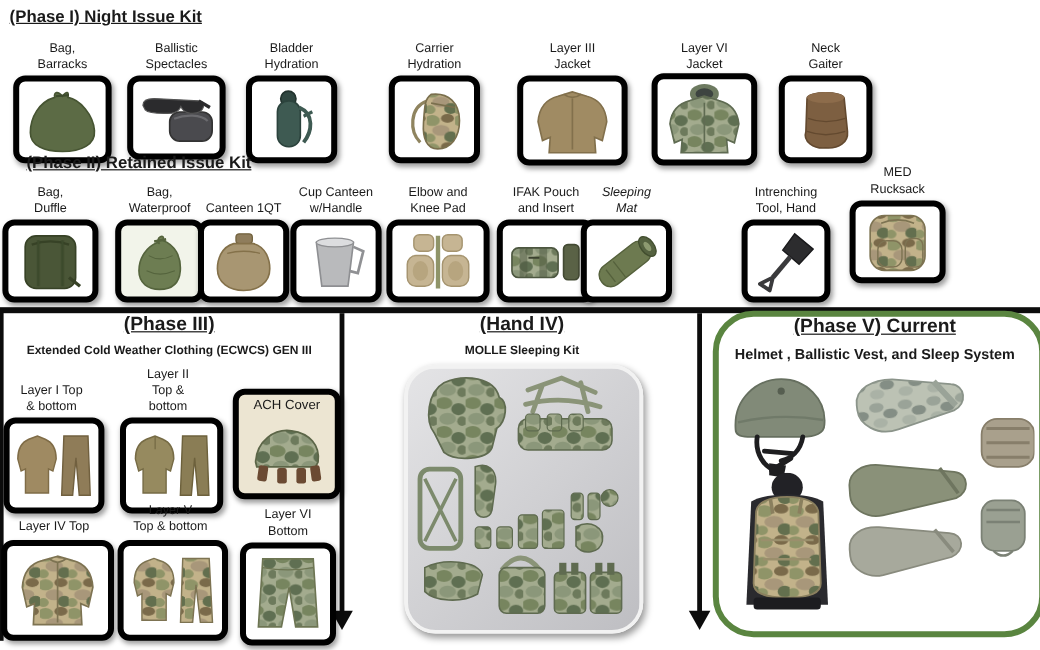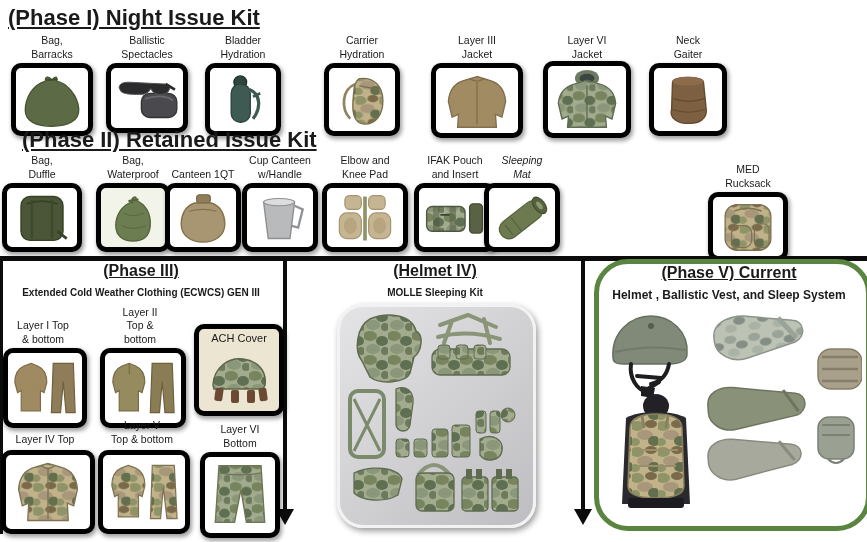--- a/index.html
+++ b/index.html
@@ -1,18 +1,18 @@
 <!DOCTYPE html>
 <html><head>
 <meta charset="utf-8">
 <style>
   html,body{margin:0;padding:0;background:#ffffff;}
   .stage{position:relative;width:867px;height:542px;background:#ffffff;overflow:hidden;
          font-family:"Liberation Sans",sans-serif;color:#1a1a1a;}
-  .hdr{position:absolute;font-weight:bold;font-size:22px;text-decoration:underline;white-space:nowrap;text-align:right;}
+  .hdr{position:absolute;font-weight:bold;font-size:14px;text-decoration:underline;white-space:nowrap;text-align:right;}
   .sec-title{position:absolute;text-align:center;font-weight:bold;font-size:16px;}
   .sec-title span{text-decoration:underline;}
   .sec-sub{position:absolute;text-align:center;font-weight:bold;font-size:10px;}
   .item{position:absolute;text-align:center;}
   .lbl{font-size:10.5px;line-height:1.28;white-space:pre-line;display:flex;align-items:flex-end;justify-content:center;}
   .card{margin:0 auto;background:#fff;border:5px solid #000000;border-radius:10px;
         box-shadow:1.5px 2.5px 4px rgba(0,0,0,.38);display:flex;align-items:center;justify-content:center;overflow:hidden;}
   .hbar{position:absolute;left:0;top:256px;width:867px;height:5px;background:#0c0c0c;}
   .vline{position:absolute;width:4px;background:#0c0c0c;}
   .arrowhead{position:absolute;width:0;height:0;border-left:9px solid transparent;border-right:9px solid transparent;border-top:16px solid #0c0c0c;}
@@ -232,22 +232,33 @@
         <g transform="rotate(-38 33 30)">
           <rect x="4" y="20" width="54" height="21" rx="10" fill="#6d7a50" stroke="#55613c" stroke-width="1.3"></rect>
           <ellipse cx="57" cy="30.5" rx="6" ry="10.5" fill="#556240" stroke="#414d2e" stroke-width="1.2"></ellipse>
           <ellipse cx="57" cy="30.5" rx="2.5" ry="5" fill="#8d9a70"></ellipse>
           <path d="M14 24 L14 38 M24 22 L24 40" stroke="#55613c" stroke-width="1.2"></path>
         </g>
       </svg>
     </div>
   </div>
 
-
-  <div class="item" style="left:702px;top:158px;width:92px;">
+  <div class="item" style="left:609px;top:149px;width:92px;">
+    <div class="lbl" style="height:32px;">Intrenching
+Tool, Hand</div>
+    <div class="card" style="width:64px;height:59px;margin-top:2px;">
+      <svg width="58" height="54" viewBox="0 0 64 59">
+        <path d="M40 4 L57 18 L44 32 L29 19 Z" fill="#2c2c2e" stroke="#1a1a1c" stroke-width="1.3"></path>
+        <path d="M36 25 L20 44" stroke="#3a3a3c" stroke-width="4.5"></path>
+        <path d="M20 44 L8 50 L17 56 Z" fill="none" stroke="#3a3a3c" stroke-width="3.5" stroke-linejoin="round"></path>
+      </svg>
+    </div>
+  </div>
+
+  <div class="item" style="left:702px;top:133px;width:92px;">
     <div class="lbl" style="height:32px;">MED
 Rucksack</div>
     <div class="card" style="width:70px;height:59px;margin-top:2px;">
       <svg width="64" height="54" viewBox="0 0 70 59">
         <rect x="10" y="5" width="50" height="50" rx="13" fill="url(#camoA)" stroke="#7d7352" stroke-width="1.5"></rect>
         <rect x="17" y="28" width="22" height="24" rx="8" fill="url(#camoA)" stroke="#7d7352" stroke-width="1.3"></rect>
         <rect x="42" y="26" width="16" height="26" rx="6" fill="url(#camoA)" stroke="#7d7352" stroke-width="1.3"></rect>
         <path d="M20 12 Q35 6 50 12" stroke="#7d7352" stroke-width="1.5" fill="none"></path>
       </svg>
     </div>
@@ -327,21 +338,21 @@
 Bottom</div>
     <div class="card" style="width:70px;height:76px;margin-top:2px;">
       <svg width="64" height="70" viewBox="0 0 70 76">
         <path d="M12 6 H58 L62 68 H42 L36 32 L29 68 L8 68 Z" fill="url(#camoB)" stroke="#6d7553" stroke-width="1.5"></path>
         <path d="M12 14 Q35 18 58 14" stroke="#6d7553" stroke-width="1.2" fill="none"></path>
       </svg>
     </div>
   </div>
 
   <div class="sec-title" style="left:290px;top:262px;width:290px;">
-    <span>(Helmet IV)</span>
+    <span>(Hand IV)</span>
   </div>
   <div class="sec-sub" style="left:290px;top:287px;width:290px;">MOLLE Sleeping Kit</div>
 
   <div class="bigcard">
     <svg width="187" height="212" viewBox="0 0 187 212">
       <path d="M30 12 C48 4 72 8 76 24 C84 28 82 44 74 50 L70 66 C66 76 40 78 30 70 L22 54 C14 44 16 20 30 12 Z" fill="url(#camoB)" stroke="#5f6b50" stroke-width="1.5"></path>
       <path d="M100 18 L128 8 L156 20 M112 14 L104 36 M144 12 L150 36 M98 30 Q128 22 160 32" stroke="#8a9478" stroke-width="4" fill="none" stroke-linecap="round"></path>
       <rect x="92" y="42" width="78" height="26" rx="8" fill="url(#camoB)" stroke="#5f6b50" stroke-width="1.3"></rect>
       <rect x="98" y="38" width="12" height="14" rx="3" fill="url(#camoB)" stroke="#5f6b50"></rect>
       <rect x="116" y="38" width="12" height="14" rx="3" fill="url(#camoB)" stroke="#5f6b50"></rect>

